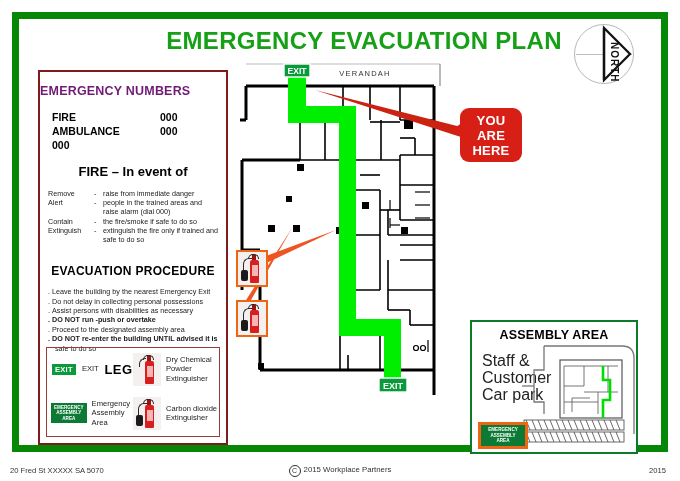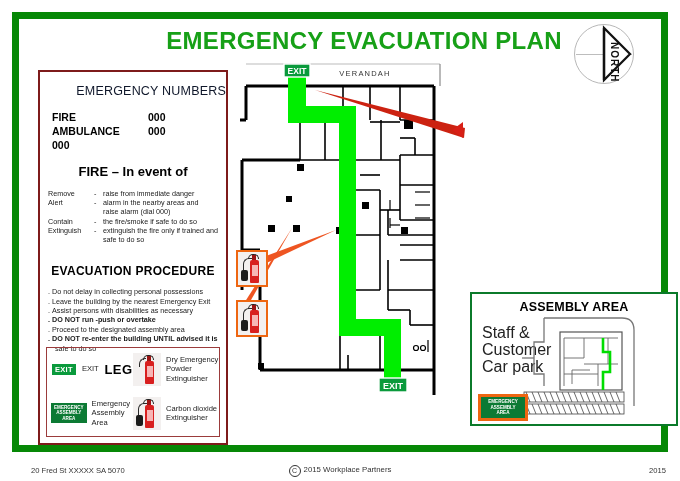--- a/index.html
+++ b/index.html
@@ -83,38 +83,38 @@
     position: absolute;
     left: 38px;
     top: 70px;
     width: 190px;
     height: 375px;
     border: 2px solid #7e1b1b;
     background: #ffffff;
     box-sizing: border-box;
   }
   .panel-h1 {
-    text-align: right;
+    text-align: left;
     font-size: 12.5px;
-    font-weight: normal;
-    color: #0f172a;
+    font-weight: bold;
+    color: #701a75;
     margin-top: 12px;
     letter-spacing: 0.2px;
   }
   .num-table {
     margin: 12px 0 0 12px;
     font-size: 10.5px;
     font-weight: bold;
     color: #000;
   }
   .num-row {
     display: flex;
     line-height: 14px;
   }
-  .num-row .nm { width: 96px; }
+  .num-row .nm { width: 108px; }
   .num-row .vl { }
   .panel-h2 {
     text-align: center;
     font-size: 13px;
     font-weight: bold;
     color: #000;
     margin-top: 12px;
   }
   .fire-list {
     margin: 10px 0 0 8px;
@@ -296,22 +296,22 @@
     top: 122px;
     width: 0; height: 0;
     border-top: 8px solid transparent;
     border-bottom: 8px solid transparent;
     border-right: 11px solid #d81f16;
   }
   
   .assembly {
     position: absolute;
     left: 470px;
-    top: 292px;
-    width: 208px;
+    top: 320px;
+    width: 168px;
     height: 134px;
     border: 2px solid #0b7a2a;
     background: #ffffff;
     box-sizing: border-box;
   }
   .assembly-title {
     text-align: center;
     font-size: 12.5px;
     font-weight: bold;
     color: #000;
@@ -322,21 +322,21 @@
     position: absolute;
     left: 10px;
     top: 30px;
     font-size: 16px;
     color: #222;
     line-height: 17px;
   }
   
   .footer-left {
     position: absolute;
-    left: 31px;
+    left: 10px;
     top: 466px;
     font-size: 7.6px;
     color: #333;
   }
   .footer-center {
     position: absolute;
     left: 0;
     top: 465px;
     width: 680px;
     text-align: center;
@@ -404,41 +404,41 @@
 
     <div class="fire-list">
       <div class="fire-row">
         <div class="f-term">Remove</div>
         <div class="f-dash">-</div>
         <div class="f-desc">raise from immediate danger</div>
       </div>
       <div class="fire-row">
         <div class="f-term">Alert</div>
         <div class="f-dash">-</div>
-        <div class="f-desc">alarm in the nearby areas and</div>
+        <div class="f-desc">people in the trained areas and</div>
       </div>
       <div class="fire-cont">raise alarm (dial 000)</div>
       <div class="fire-row">
         <div class="f-term">Contain</div>
         <div class="f-dash">-</div>
         <div class="f-desc">the fire/smoke if safe to do so</div>
       </div>
       <div class="fire-row">
         <div class="f-term">Extinguish</div>
         <div class="f-dash">-</div>
         <div class="f-desc">extinguish the fire only if trained and</div>
       </div>
       <div class="fire-cont">safe to do so</div>
     </div>
 
     <div class="panel-h3">EVACUATION  PROCEDURE</div>
 
     <div class="proc-list">
+      <div class="proc-item"><span class="dot">.</span><span>Leave the building by the nearest Emergency Exit</span></div>
       <div class="proc-item"><span class="dot">.</span><span>Do not delay in collecting personal possessions</span></div>
-      <div class="proc-item"><span class="dot">.</span><span>Leave the building by the nearest Emergency Exit</span></div>
       <div class="proc-item"><span class="dot">.</span><span>Assist persons with disabilities as necessary</span></div>
       <div class="proc-item b"><span class="dot">.</span><span>DO NOT run -push or overtake</span></div>
       <div class="proc-item"><span class="dot">.</span><span>Proceed to the designated assembly area</span></div>
       <div class="proc-item b"><span class="dot">.</span><span>DO NOT re-enter the building UNTIL advised it is</span></div>
       <div class="proc-cont">safe to do so</div>
     </div>
 
     <div class="panel-h4">LEGEND</div>
 
     <div class="legend-box">
@@ -450,21 +450,21 @@
         </div>
 
         <div class="lg-cell">
           <span class="ext-icon ext-dry">
             <span class="ext-handle"></span>
             <span class="ext-neck"></span>
             <span class="ext-hose"></span>
             <span class="ext-body"></span>
           </span>
           <span class="lg-text">
-            <span>Dry Emergency</span><br>
+            <span>Dry Chemical</span><br>
             <span>Powder</span><br>
             <span>Extinguisher</span>
           </span>
         </div>
 
         <div class="lg-cell">
           <span class="eaa-sign">
             <span>EMERGENCY</span><br>
             <span>ASSEMBLY</span><br>
             <span>AREA</span>
@@ -623,20 +623,25 @@
         <span class="ext-handle"></span>
         <span class="ext-neck"></span>
         <span class="ext-hose"></span>
         <span class="ext-horn"></span>
         <span class="ext-body"></span>
       </span>
     </div>
   </div>
 
   <div class="yah-tail"></div>
+  <div class="yah">
+    <div>YOU</div>
+    <div>ARE</div>
+    <div>HERE</div>
+  </div>
 
   <div class="assembly">
     <div class="assembly-title">ASSEMBLY AREA</div>
     <div class="assembly-label">
       <div>Staff &amp;</div>
       <div>Customer</div>
       <div>Car park</div>
     </div>
 
     <svg width="176" height="110" viewBox="0 0 176 110" style="position:absolute;left:0;top:20px;">

